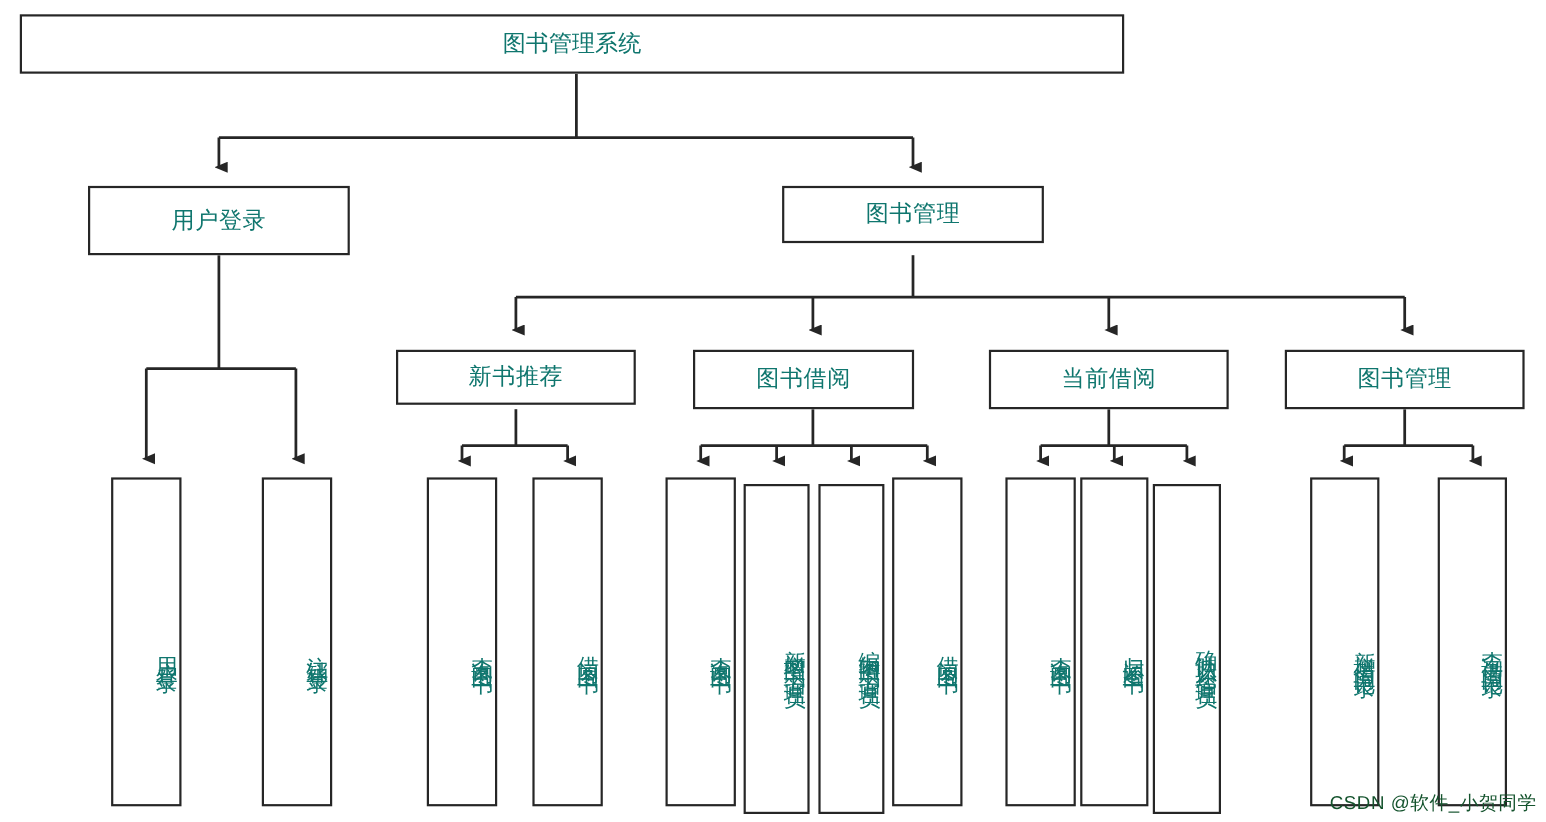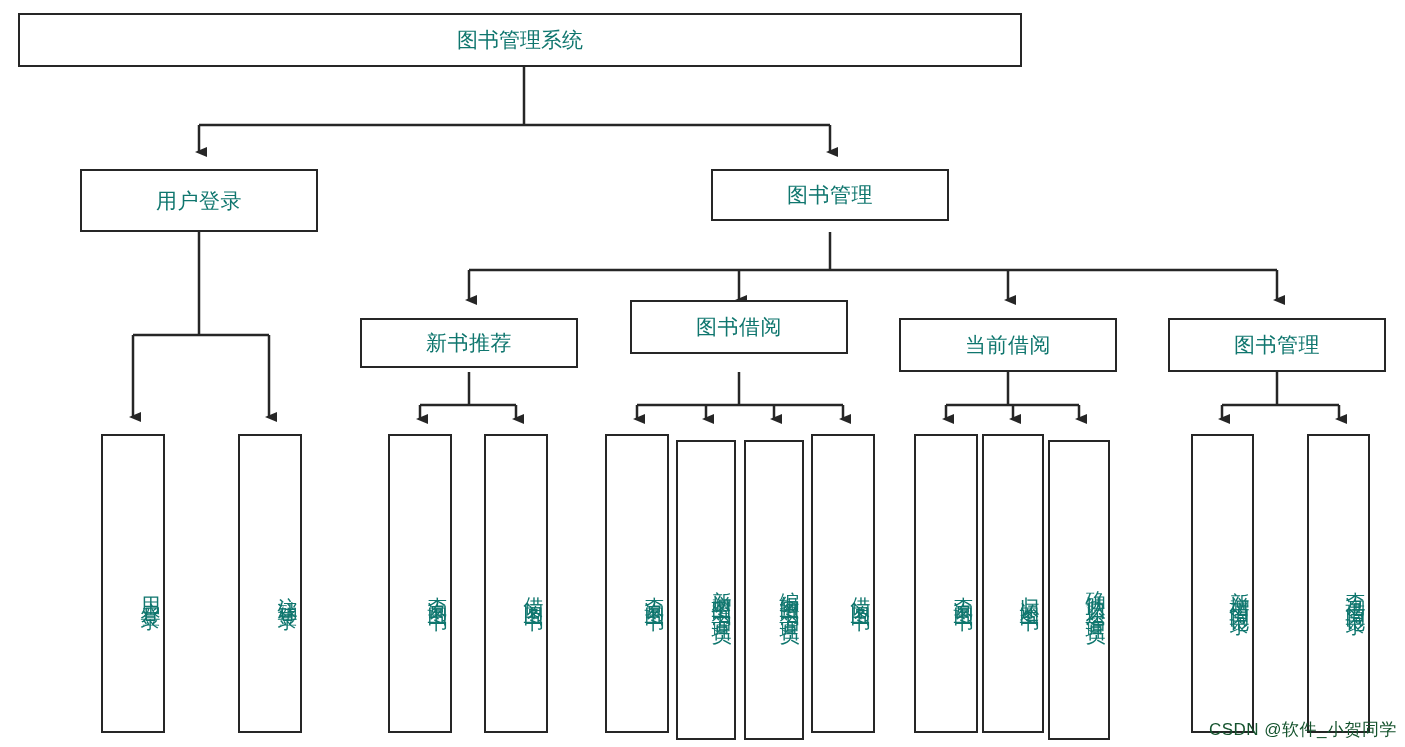--- a/index.html
+++ b/index.html
@@ -117,21 +117,21 @@
       <path d="M1339,405 L1339,419" marker-end="url(#arrow)"></path>
     </g>
   </svg>
 
   <div class="node node-root" style="left:18px; top:13px; width:1004px; height:54px;">图书管理系统</div>
 
   <div class="node node-h" style="left:80px; top:169px; width:238px; height:63px;">用户登录</div>
   <div class="node node-h" style="left:711px; top:169px; width:238px; height:52px;">图书管理</div>
 
   <div class="node node-h" style="left:360px; top:318px; width:218px; height:50px;">新书推荐</div>
-  <div class="node node-h" style="left:630px; top:300px; width:218px; height:54px;">图书借阅</div>
+  <div class="node node-h" style="left:630px; top:318px; width:201px; height:54px;">图书借阅</div>
   <div class="node node-h" style="left:899px; top:318px; width:218px; height:54px;">当前借阅</div>
   <div class="node node-h" style="left:1168px; top:318px; width:218px; height:54px;">图书管理</div>
 
   <div class="node node-v" style="left:101px; top:434px; width:64px; height:299px;">用户登录</div>
   <div class="node node-v" style="left:238px; top:434px; width:64px; height:299px;">注销登录</div>
 
   <div class="node node-v" style="left:388px; top:434px; width:64px; height:299px;">查询图书</div>
   <div class="node node-v" style="left:484px; top:434px; width:64px; height:299px;">借阅图书</div>
 
   <div class="node node-v" style="left:605px; top:434px; width:64px; height:299px;">查询图书</div>

